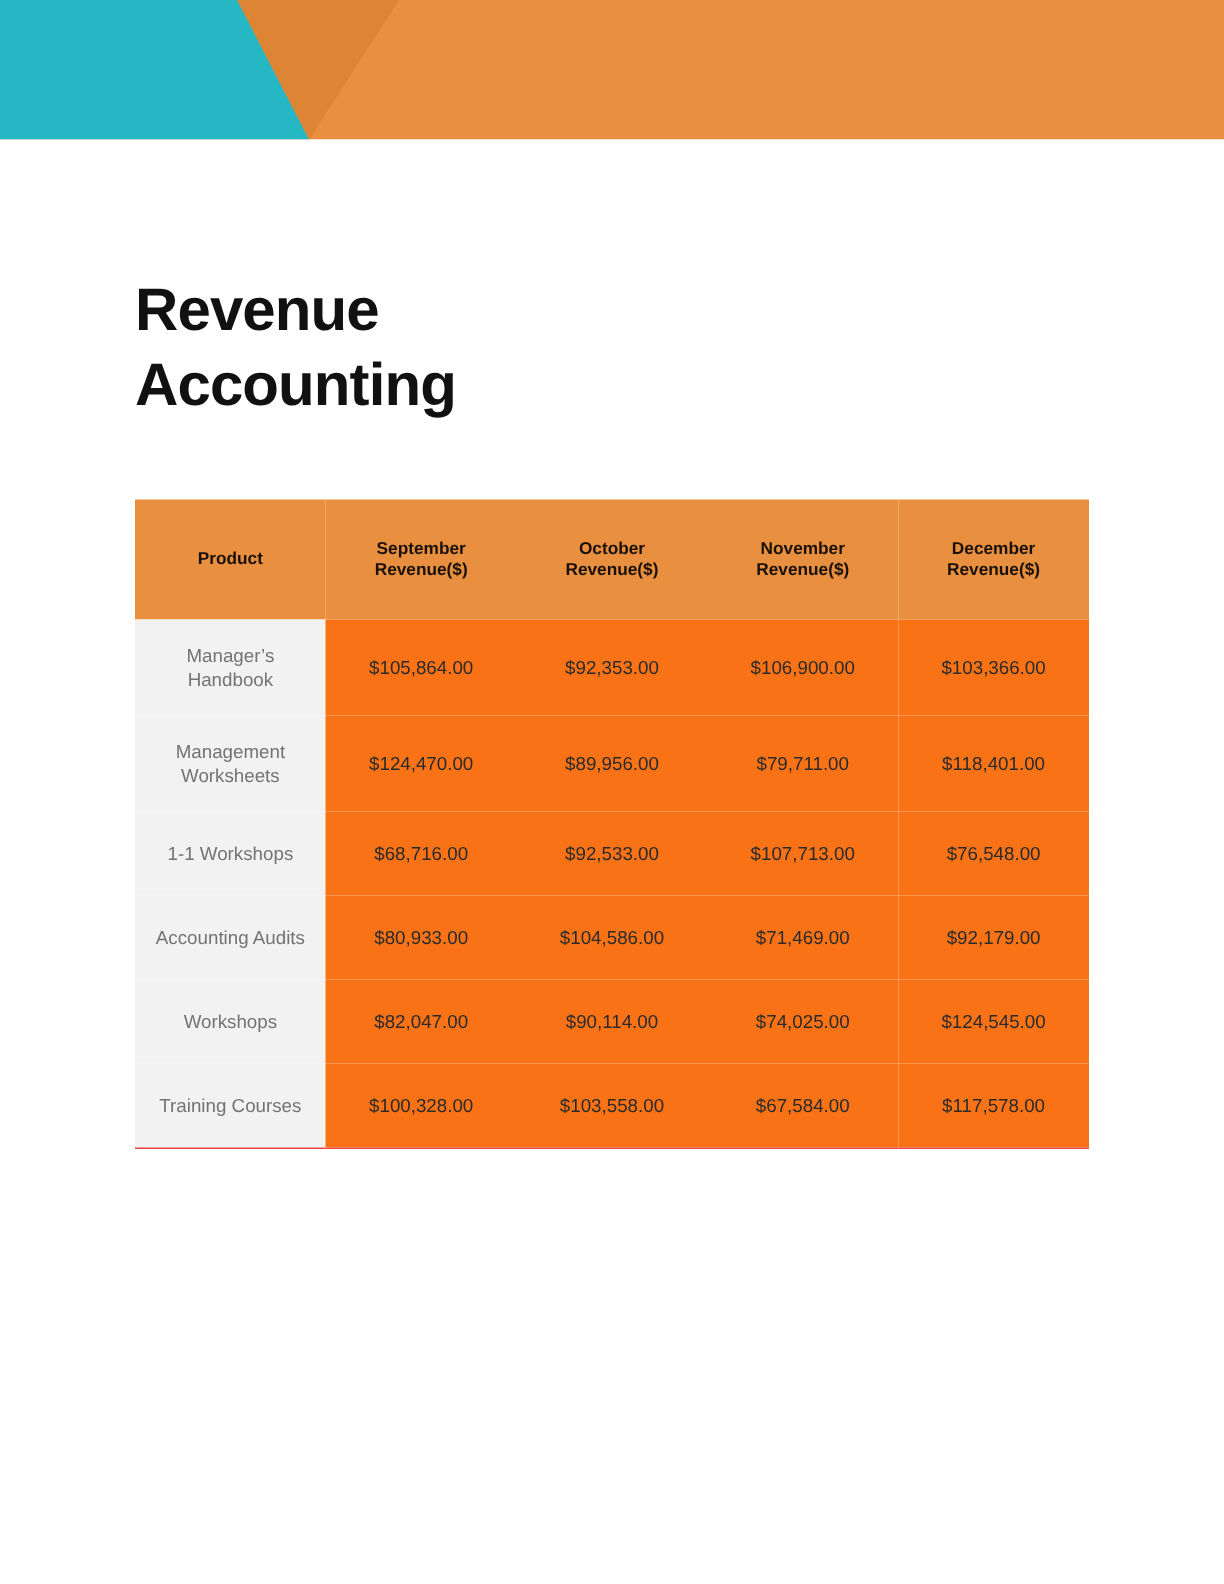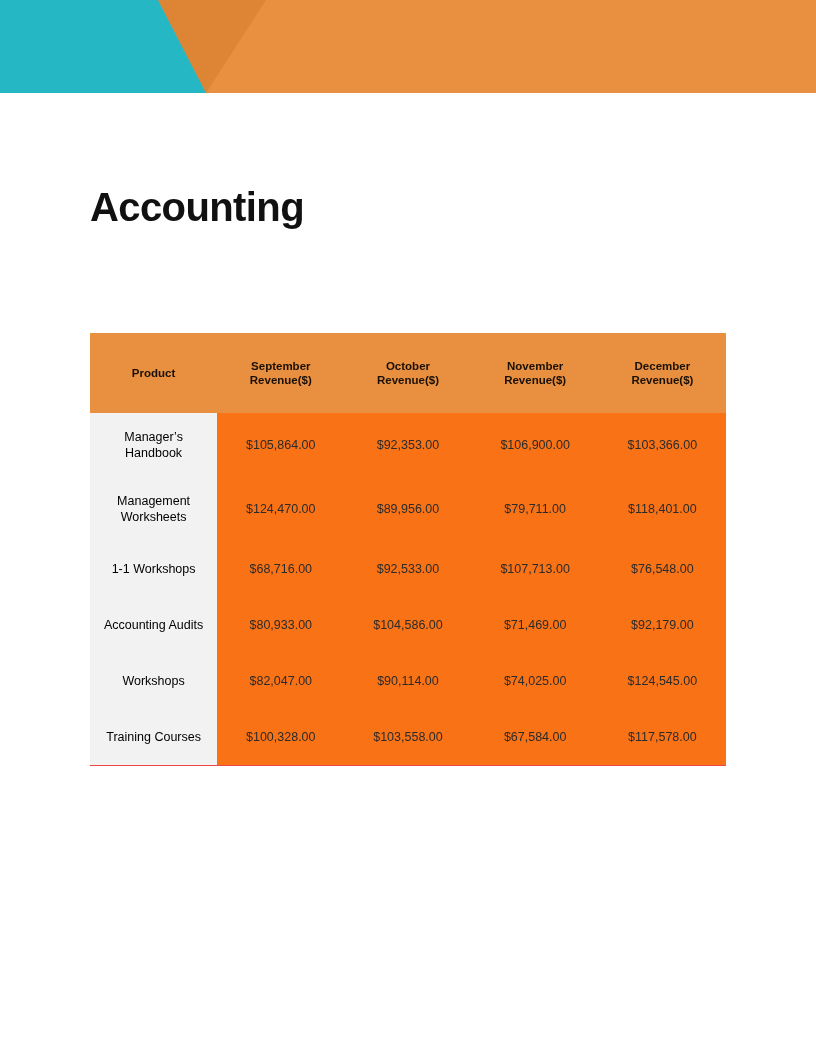--- a/index.html
+++ b/index.html
@@ -79,21 +79,21 @@
     color: #2b2b2b;
     text-align: center;
     vertical-align: middle;
     padding: 10px 6px;
     line-height: 16px;
     background: #f97316;
     box-sizing: border-box;
   }
   table.revenue tbody td.product-cell {
     background: #f2f2f2;
-    color: #000000;
+    color: #737373;
   }
   table.revenue tbody tr.r-tall td { height: 64px; }
   table.revenue tbody tr.r-short td { height: 56px; }
   table.revenue tbody tr.r-xtall td { height: 80px; }
 
   table.revenue tbody tr:last-child td {
     border-bottom: 1px solid #ef4444;
   }
 </style>
 </head>
@@ -101,20 +101,21 @@
 
 <div class="banner">
   <svg width="816" height="93" viewBox="0 0 816 93" xmlns="http://www.w3.org/2000/svg">
     <rect x="0" y="0" width="816" height="93" fill="#e8903f"></rect>
     <polygon points="158,0 266,0 206,93" fill="#dd8435"></polygon>
     <polygon points="0,0 158,0 206,93 0,93" fill="#25b7c4"></polygon>
   </svg>
 </div>
 
 <div class="title-block">
+  <div class="title-line">Revenue</div>
   <div class="title-line">Accounting</div>
 </div>
 
 <div class="table-wrap">
   <table class="revenue">
     <colgroup>
       <col class="c-product">
       <col class="c-month">
       <col class="c-month">
       <col class="c-month">

